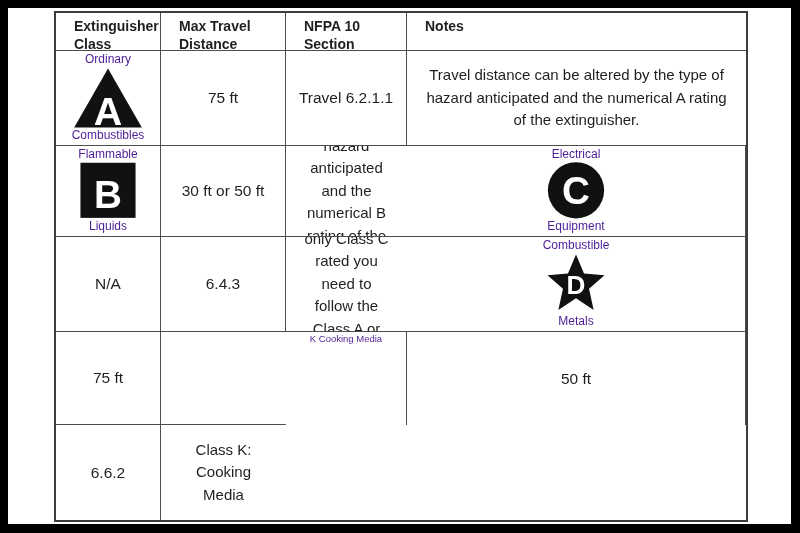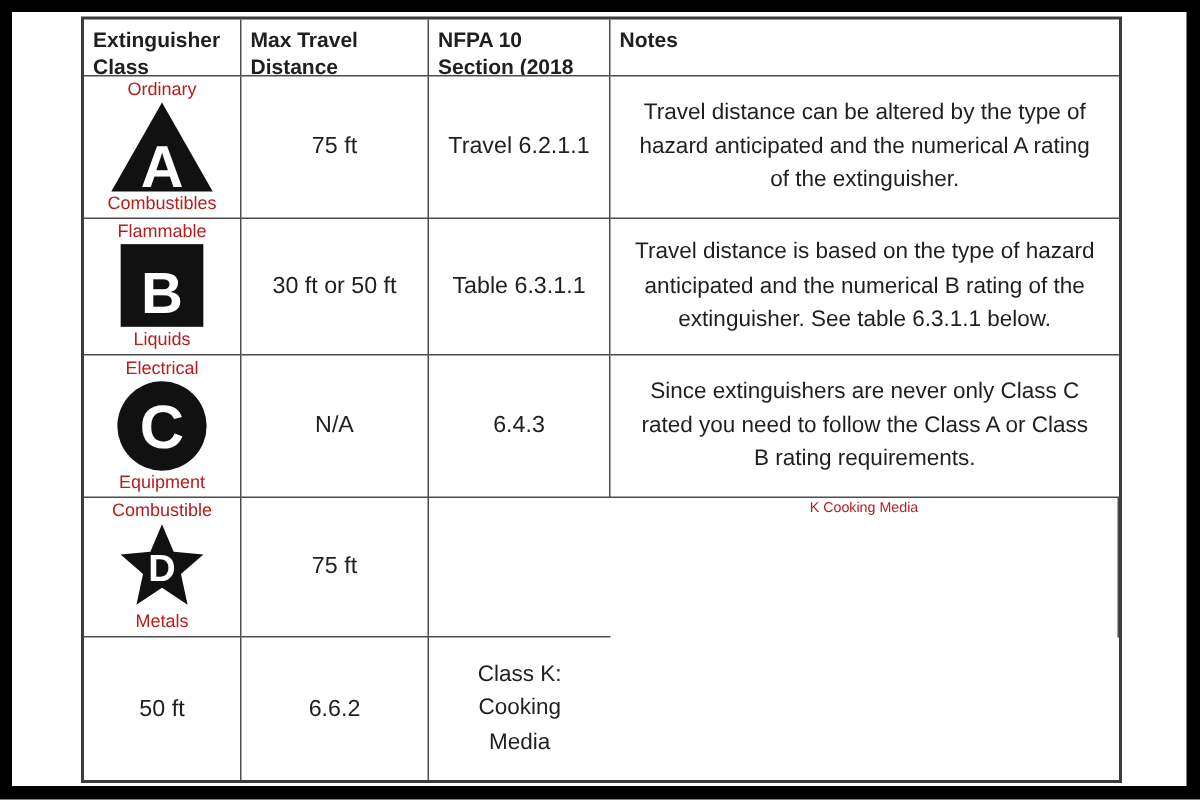--- a/index.html
+++ b/index.html
@@ -30,21 +30,21 @@
     border-bottom: 1px solid #4d4d4d;
     box-sizing: border-box;
     overflow: hidden;
   }
   .cell.last-col { border-right: none; }
   .cell.last-row { border-bottom: none; gap: 42px; }
   .th {
     font-weight: bold;
     font-size: 14px;
     line-height: 1.3;
-    padding: 4px 6px;
+    padding: 4px 18px;
     text-align: left;
   }
   .mid {
     display: flex;
     align-items: center;
     justify-content: center;
     font-size: 15.5px;
     text-align: center;
   }
   .notes {
@@ -58,21 +58,21 @@
   }
   .class-cell {
     display: flex;
     flex-direction: column;
     align-items: center;
     justify-content: space-between;
     padding: 2px 2px 3px 2px;
   }
   .icon-label {
     font-size: 12px;
-    color: #b91c1c;
+    color: #4c1d95;
     line-height: 1.1;
     white-space: nowrap;
   }
   .icon-label.small { font-size: 9.5px; }
   .icon-svg { display: block; }
   .icon-letter {
     font-family: "Liberation Sans", sans-serif;
     font-weight: bold;
     fill: #ffffff;
   }
@@ -102,21 +102,20 @@
 
     <div class="cell class-cell">
       <span class="icon-label">Flammable</span>
       <svg class="icon-svg" width="60" height="60" viewBox="0 0 100 100">
         <rect x="3" y="3" width="94" height="94" fill="#111"></rect>
         <text class="icon-letter" x="50" y="81" font-size="66" text-anchor="middle">B</text>
       </svg>
       <span class="icon-label">Liquids</span>
     </div>
     <div class="cell mid">30 ft or 50 ft</div>
-    <div class="cell mid">Table 6.3.1.1</div>
     <div class="cell notes last-col">Travel distance is based on the type of hazard anticipated and the numerical B rating of the extinguisher. See table 6.3.1.1 below.</div>
 
     <div class="cell class-cell">
       <span class="icon-label">Electrical</span>
       <svg class="icon-svg" width="62" height="62" viewBox="0 0 100 100">
         <circle cx="50" cy="50" r="48" fill="#111"></circle>
         <text class="icon-letter" x="50" y="74" font-size="66" text-anchor="middle">C</text>
       </svg>
       <span class="icon-label">Equipment</span>
     </div>

